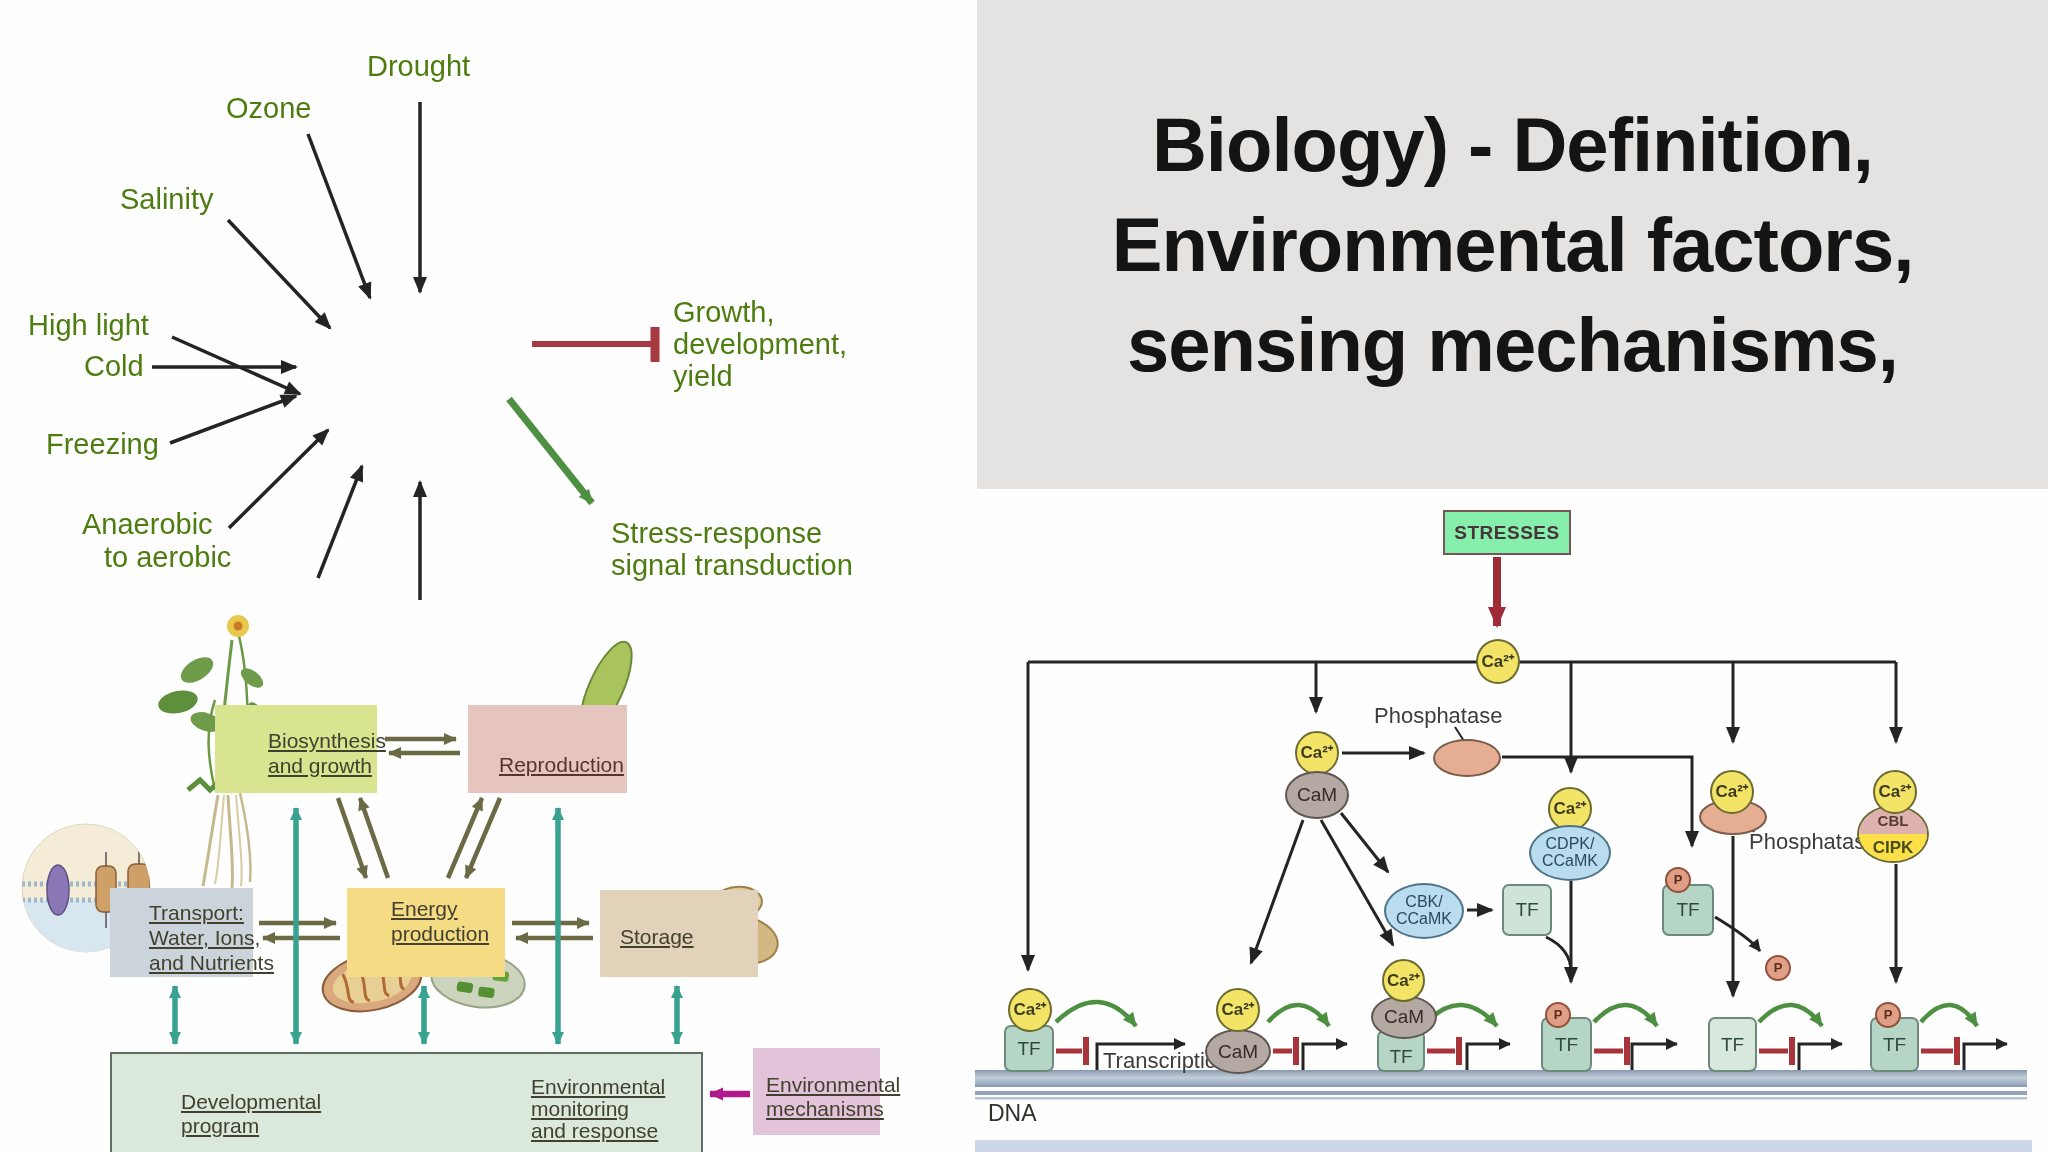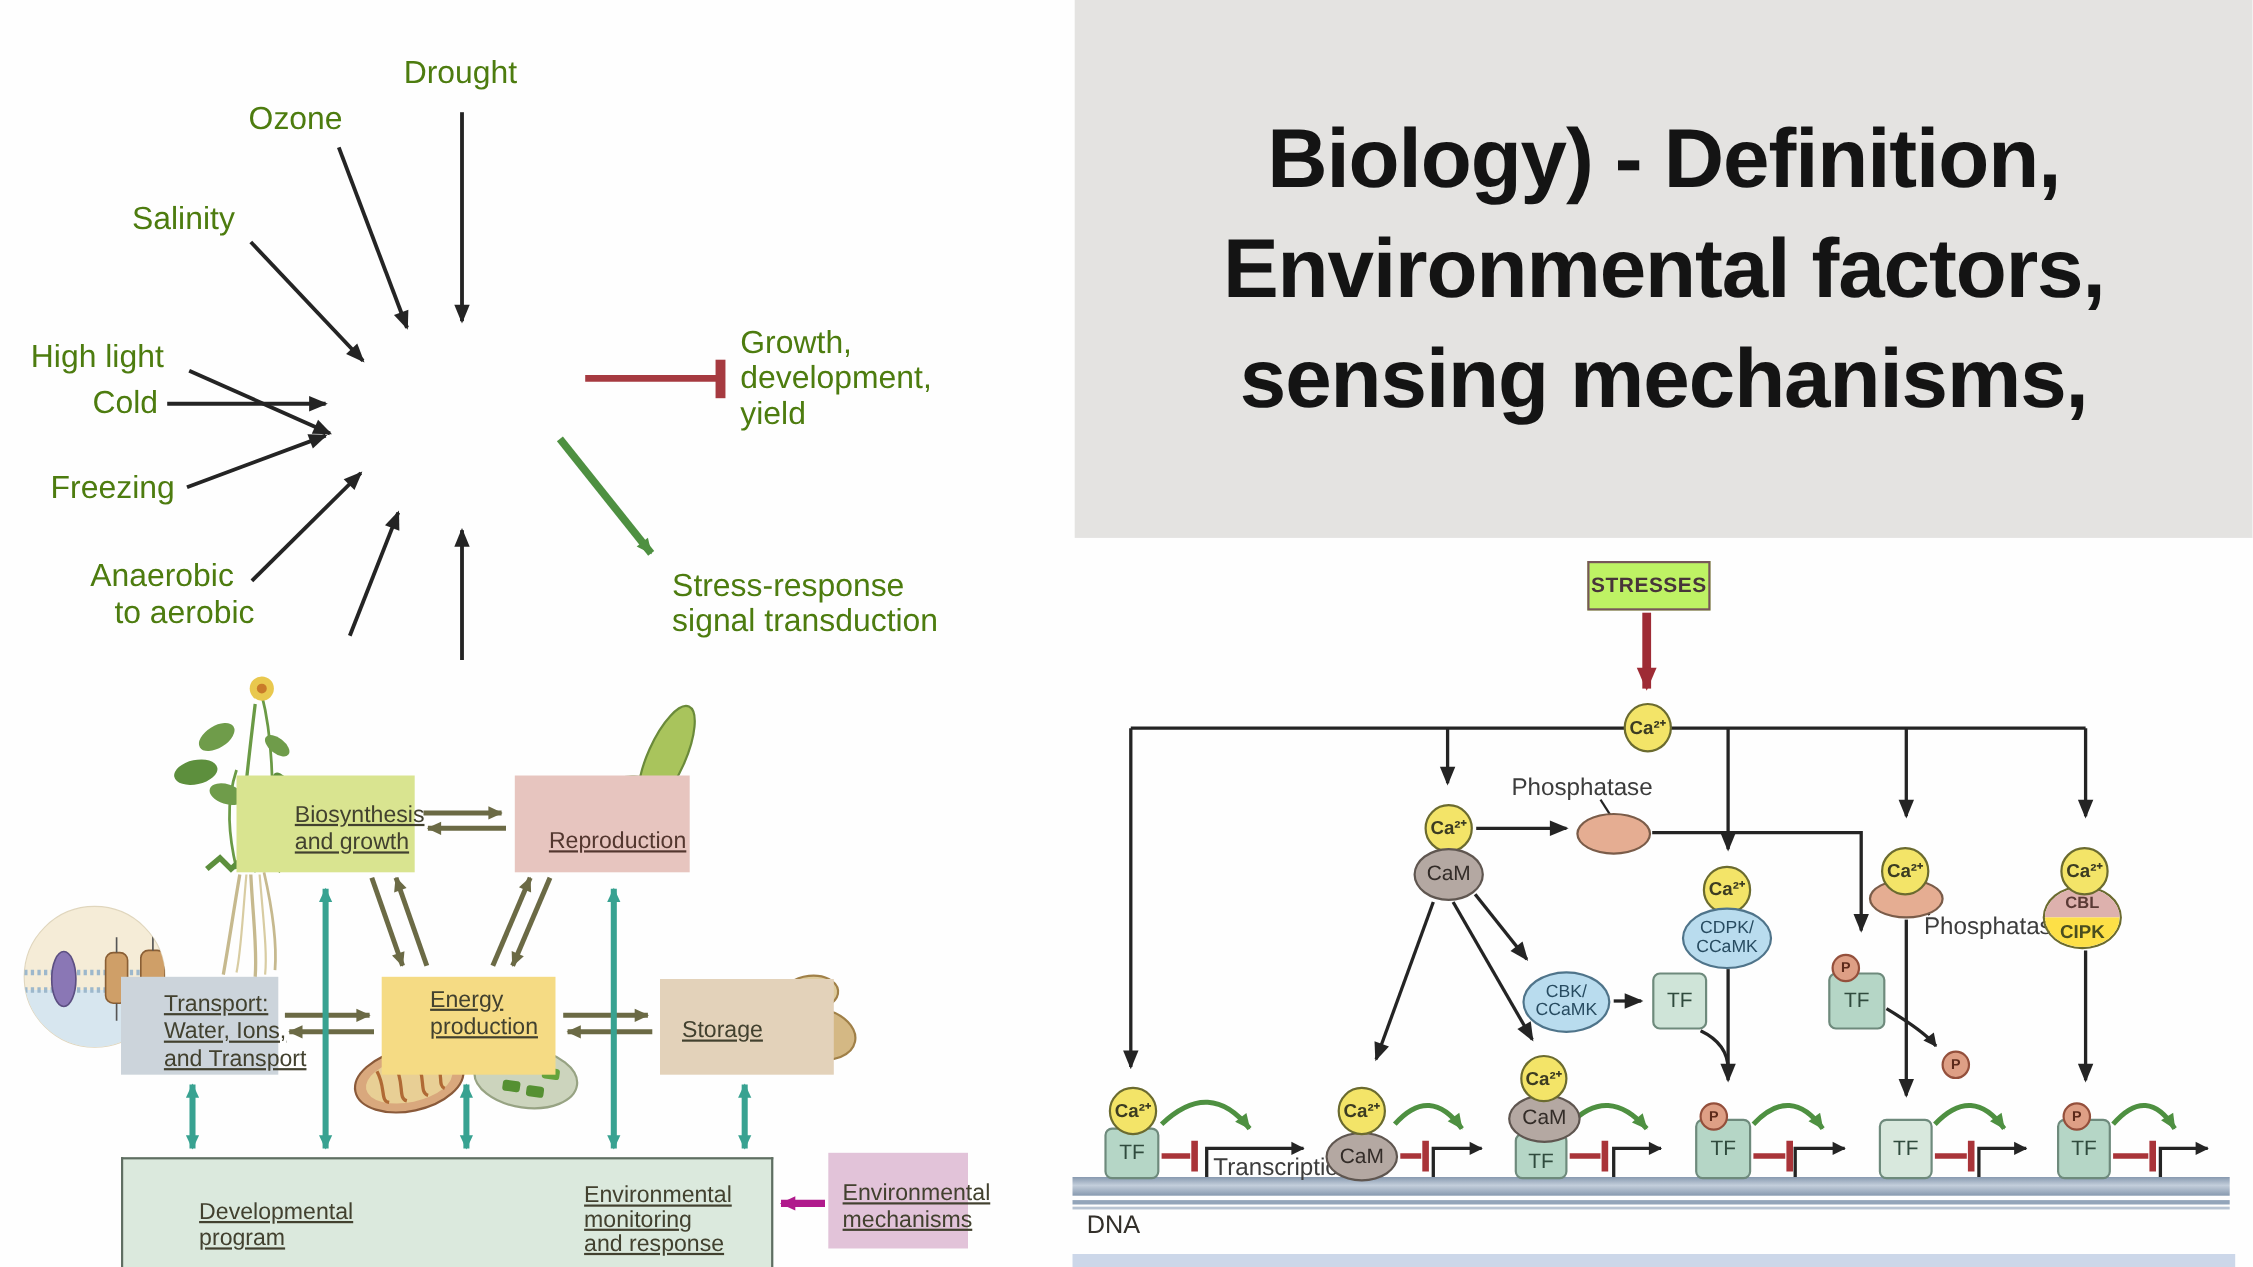--- a/index.html
+++ b/index.html
@@ -278,21 +278,21 @@
   <div class="box" style="left:215px;top:705px;width:162px;height:88px;background:#d9e490;"></div>
   <div class="t small-lbl" style="left:268px;top:728px;">Biosynthesis</div>
   <div class="t small-lbl" style="left:268px;top:753px;">and growth</div>
 
   <div class="box" style="left:468px;top:705px;width:159px;height:88px;background:#e7c5bf;"></div>
   <div class="t small-lbl" style="left:499px;top:752px;color:#53372f;">Reproduction</div>
 
   <div class="box" style="left:110px;top:888px;width:143px;height:89px;background:#ccd4db;"></div>
   <div class="t small-lbl" style="left:149px;top:900px;">Transport:</div>
   <div class="t small-lbl" style="left:149px;top:925px;">Water, Ions,</div>
-  <div class="t small-lbl" style="left:149px;top:950px;">and Transport</div>
+  <div class="t small-lbl" style="left:149px;top:950px;">and Nutrients</div>
 
   <div class="box" style="left:347px;top:888px;width:158px;height:89px;background:#f5db84;"></div>
   <div class="t small-lbl" style="left:391px;top:896px;">Energy</div>
   <div class="t small-lbl" style="left:391px;top:921px;">production</div>
 
   <div class="box" style="left:600px;top:890px;width:158px;height:87px;background:#e3d2ba;"></div>
   <div class="t small-lbl" style="left:620px;top:924px;">Storage</div>
 
   <div class="box" style="left:110px;top:1052px;width:593px;height:100px;background:#dbe9dd;border:2px solid #5f6e62;border-bottom:none;"></div>
   <div class="t small-lbl" style="left:181px;top:1089px;">Developmental</div>
@@ -301,21 +301,21 @@
   <div class="t small-lbl" style="left:531px;top:1096px;">monitoring</div>
   <div class="t small-lbl" style="left:531px;top:1118px;">and response</div>
 
   <div class="box" style="left:753px;top:1048px;width:127px;height:87px;background:#e2c3d9;"></div>
   <div class="t small-lbl" style="left:766px;top:1072px;">Environmental</div>
   <div class="t small-lbl" style="left:766px;top:1096px;">mechanisms</div>
 
   <div class="box" style="left:975px;top:575px;width:1053px;height:561px;background:#f8edda;z-index:-2;"></div>
   <div class="box" style="left:975px;top:1140px;width:1057px;height:12px;background:#ccd7e9;"></div>
 
-  <div class="box" style="left:1443px;top:510px;width:112px;height:45px;background:#bef264;border:2px solid #77565a;display:flex;align-items:center;justify-content:center;">
+  <div class="box" style="left:1443px;top:510px;width:128px;height:45px;background:#86efac;border:2px solid #77565a;display:flex;align-items:center;justify-content:center;">
     <span style="font-size:19px;font-weight:bold;color:#47343a;letter-spacing:0.5px;">STRESSES</span>
   </div>
 
   <div class="node circ" style="left:1476px;top:639px;width:44px;height:45px;background:#f3e468;border:2px solid #6b6b2f;font-size:17px;font-weight:bold;color:#3c3c22;">
       <span>Ca²⁺</span>
     </div>
   <div class="node circ" style="left:1295px;top:731px;width:44px;height:44px;background:#f3e468;border:2px solid #6b6b2f;font-size:17px;font-weight:bold;color:#3c3c22;">
       <span>Ca²⁺</span>
     </div>
   <div class="node circ" style="left:1285px;top:771px;width:64px;height:48px;background:#b4a8a2;border:2px solid #5f5650;font-size:19px;color:#332c28;">

